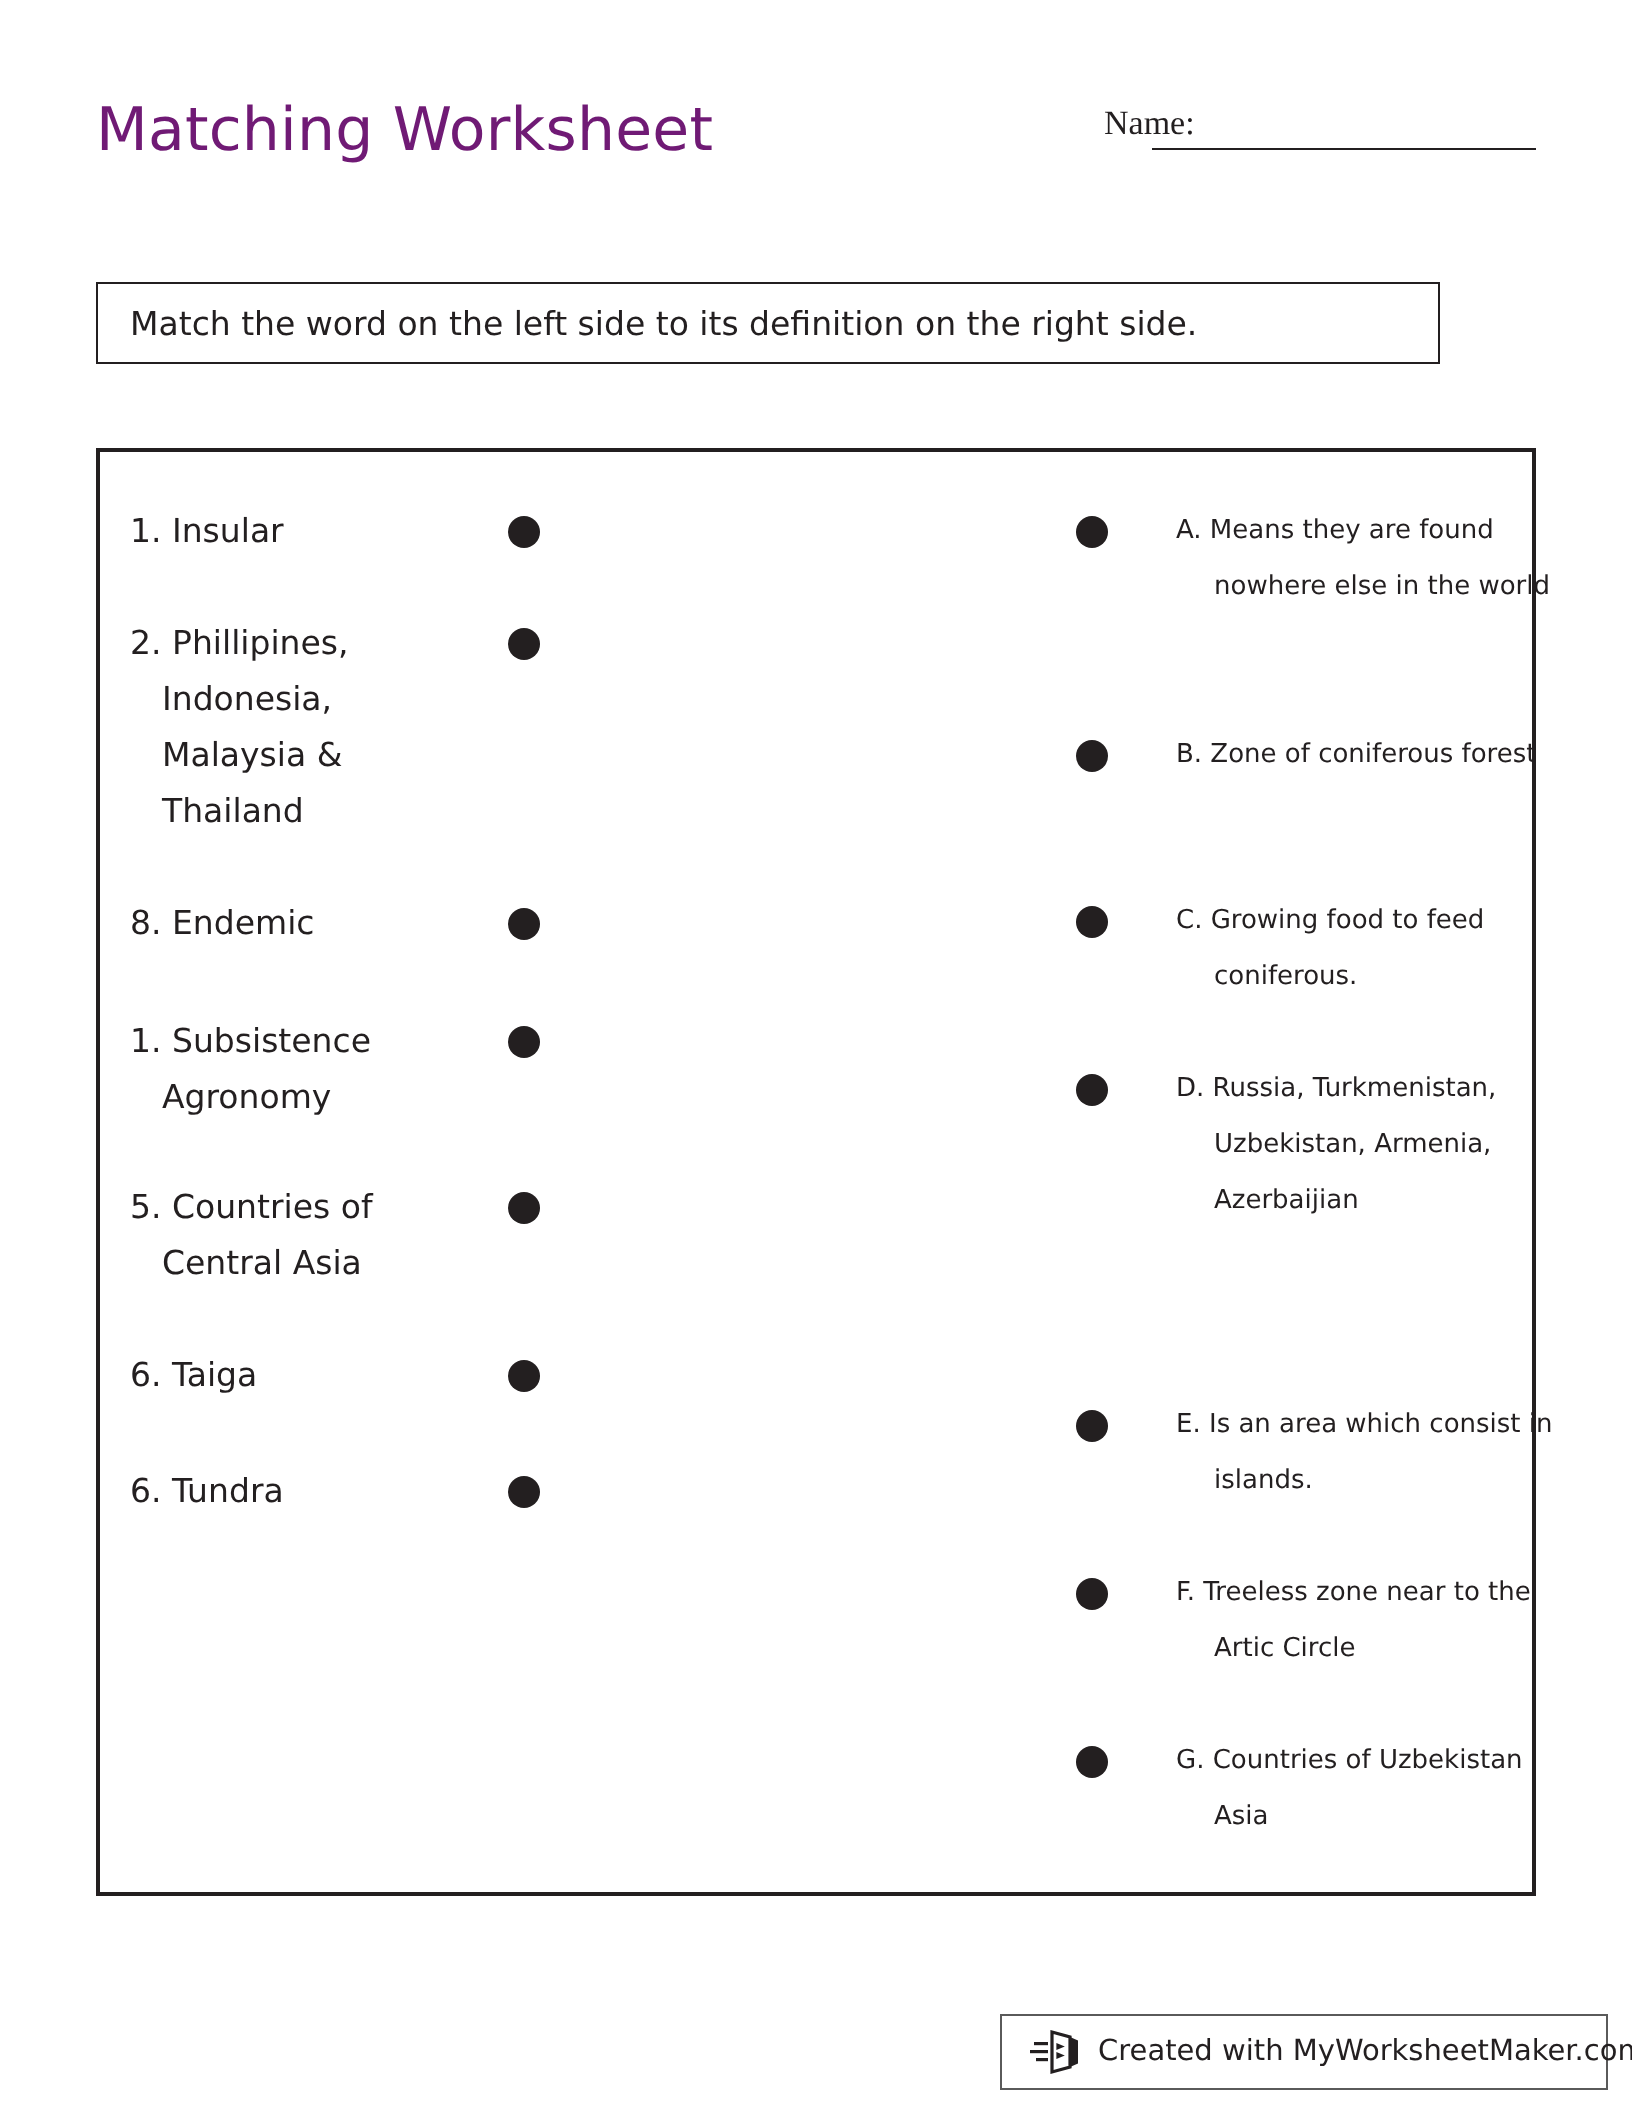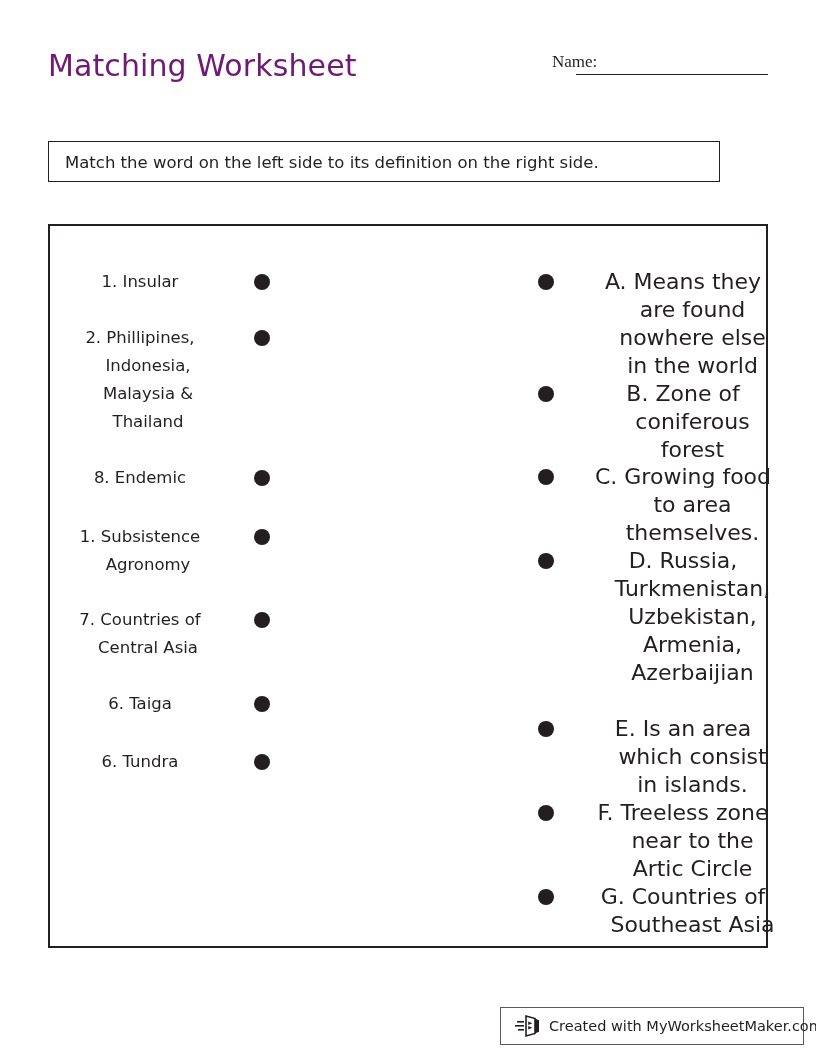--- a/index.html
+++ b/index.html
@@ -90,23 +90,22 @@
     left: 48px;
     top: 224px;
     width: 720px;
     height: 724px;
     border: 2px solid #231f20;
     background: #ffffff;
   }
 
   .col {
     position: absolute;
-    top: 16px;
+    top: 0;
     height: 100%;
-    text-align: center;
   }
 
   .col-left  { left: 0px;   width: 300px; }
   .col-right { left: 420px; width: 300px; }
 
   .match-row {
     position: absolute;
     width: 100%;
   }
 
@@ -142,21 +141,21 @@
     height: 16px;
     border-radius: 50%;
     background: #231f20;
   }
 
   .col-right .row-text {
     position: absolute;
     left: 118px;
     top: 0;
     width: 190px;
-    font-size: 22px;
+    font-size: 13px;
     line-height: 28px;
     color: #231f20;
     text-indent: -19px;
     padding-left: 19px;
   }
 
   
   .credit-box {
     position: absolute;
     left: 500px;
@@ -218,21 +217,21 @@
       </div>
       <div class="match-row" style="top: 222px;">
         <div class="row-text">8. Endemic</div>
         <div class="row-dot"></div>
       </div>
       <div class="match-row" style="top: 281px;">
         <div class="row-text">1. Subsistence Agronomy</div>
         <div class="row-dot"></div>
       </div>
       <div class="match-row" style="top: 364px;">
-        <div class="row-text">7. Countries of Central Asia</div>
+        <div class="row-text">5. Countries of Central Asia</div>
         <div class="row-dot"></div>
       </div>
       <div class="match-row" style="top: 448px;">
         <div class="row-text">6. Taiga</div>
         <div class="row-dot"></div>
       </div>
       <div class="match-row" style="top: 506px;">
         <div class="row-text">6. Tundra</div>
         <div class="row-dot"></div>
       </div>
@@ -241,37 +240,37 @@
       <div class="match-row" style="top: 26px;">
         <div class="row-dot"></div>
         <div class="row-text">A. Means they are found nowhere else in the world</div>
       </div>
       <div class="match-row" style="top: 138px;">
         <div class="row-dot"></div>
         <div class="row-text">B. Zone of coniferous forest</div>
       </div>
       <div class="match-row" style="top: 221px;">
         <div class="row-dot"></div>
-        <div class="row-text">C. Growing food to area themselves.</div>
+        <div class="row-text">C. Growing food to feed coniferous.</div>
       </div>
       <div class="match-row" style="top: 305px;">
         <div class="row-dot"></div>
         <div class="row-text">D. Russia, Turkmenistan, Uzbekistan, Armenia, Azerbaijian</div>
       </div>
       <div class="match-row" style="top: 473px;">
         <div class="row-dot"></div>
         <div class="row-text">E. Is an area which consist in islands.</div>
       </div>
       <div class="match-row" style="top: 557px;">
         <div class="row-dot"></div>
         <div class="row-text">F. Treeless zone near to the Artic Circle</div>
       </div>
       <div class="match-row" style="top: 641px;">
         <div class="row-dot"></div>
-        <div class="row-text">G. Countries of Southeast Asia</div>
+        <div class="row-text">G. Countries of Uzbekistan Asia</div>
       </div>
     </div>
 </div>
 
 <div class="credit-box">
   <div class="credit-inner">
     <svg class="credit-icon" viewBox="0 0 26 24">
       <g fill="#231f20">
         <rect x="2" y="7" width="7" height="1.6"></rect>
         <rect x="0" y="11" width="9" height="1.6"></rect>

